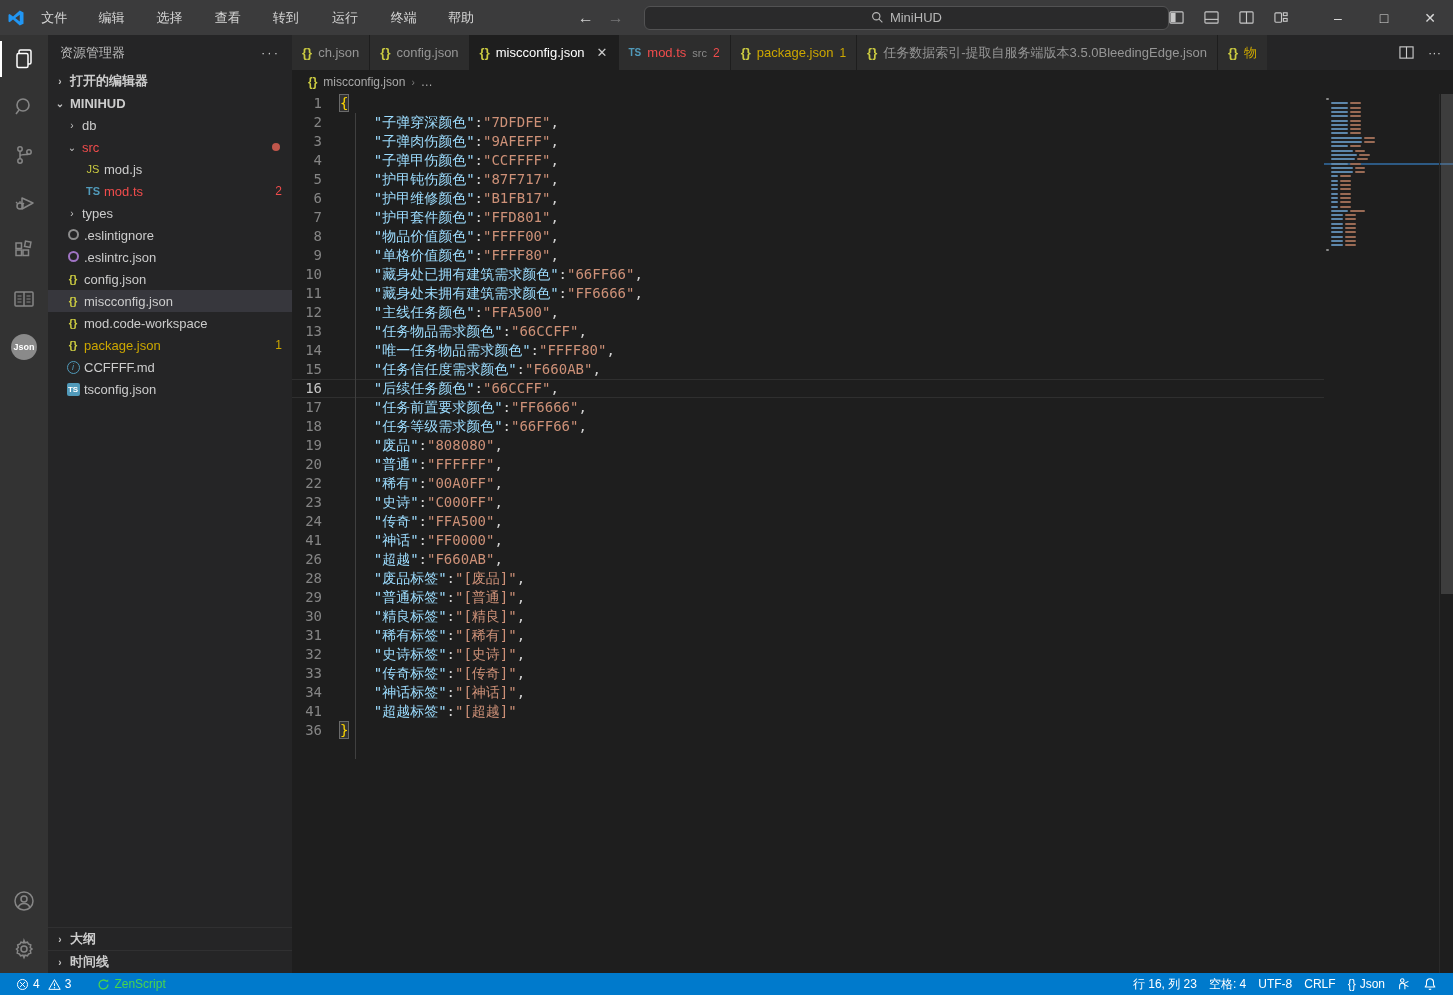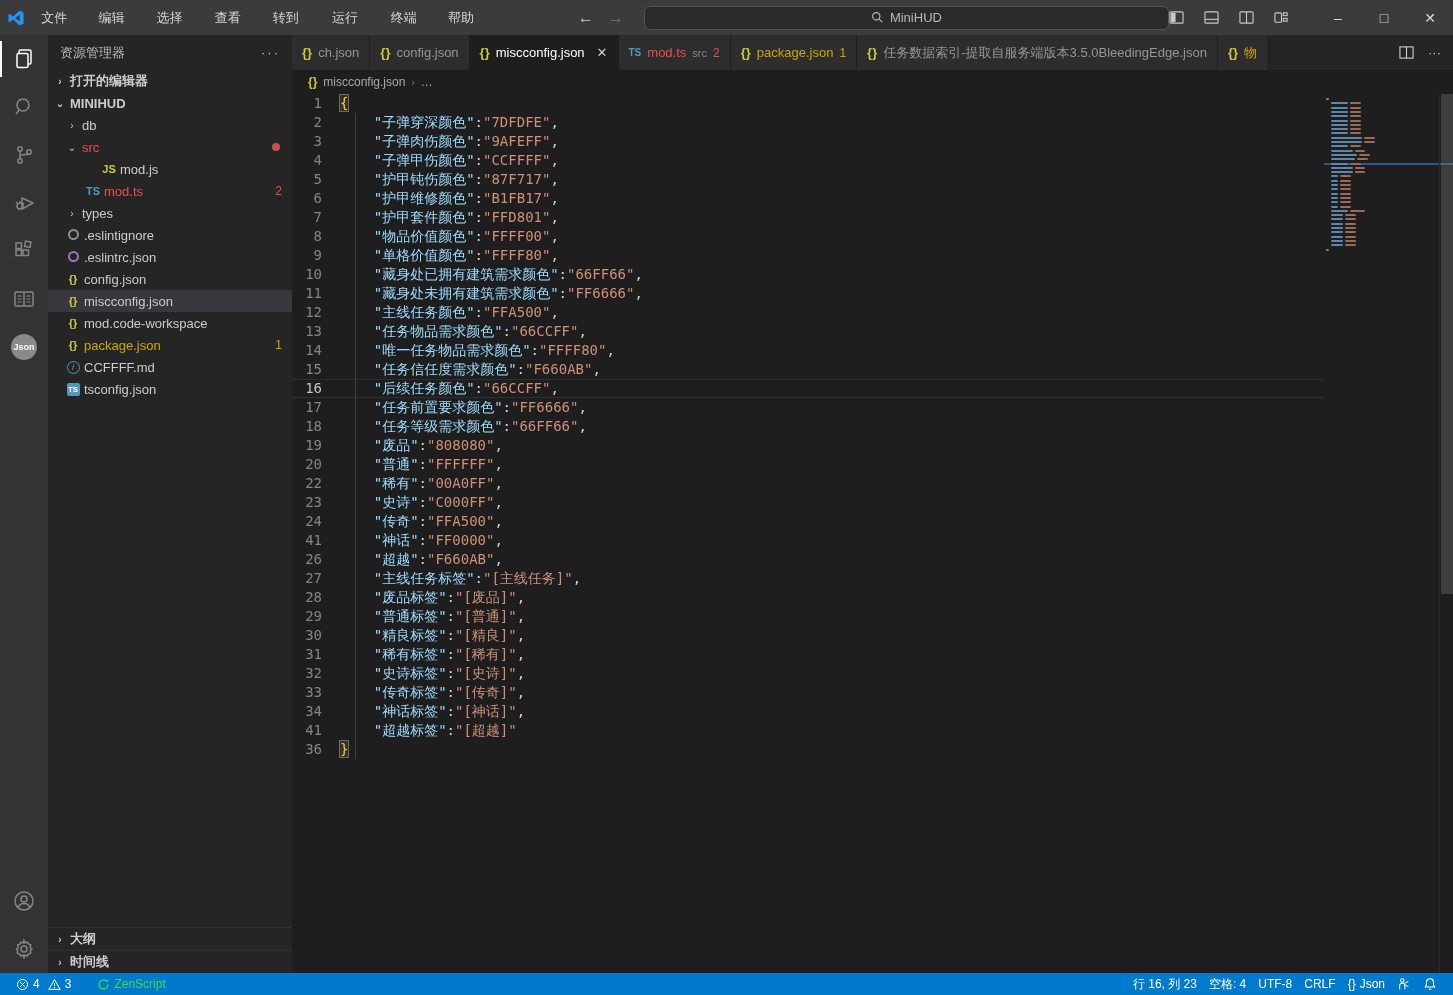--- a/index.html
+++ b/index.html
@@ -45,21 +45,21 @@
   .tree-row { height:22px; display:flex; align-items:center; color:#cccccc; position:relative; }
   .tree-row.selected { background:#37373d; }
   .tree-row .chev { width:16px; text-align:center; font-size:10px; color:#c5c5c5; flex:none; }
   .tree-row .ficon { width:18px; text-align:center; flex:none; font-size:11px; }
   .tree-row .flabel { margin-left:2px; white-space:nowrap; }
   .tree-row .badge { margin-left:auto; margin-right:10px; font-size:12px; }
   .dot-badge { margin-left:auto; margin-right:12px; width:8px; height:8px; border-radius:50%; }
   .sb-bottom { margin-top:auto; }
   .sb-bottom .sb-section { border-top:1px solid #303031; height:23px; }
 
-  .icon-js { color:#cbcb41; font-weight:bold; font-size:10px;margin-left:16px; }
+  .icon-js { color:#cbcb41; font-weight:normal; font-size:10px; }
   .icon-ts { color:#519aba; font-weight:bold; font-size:10px; }
   .icon-json { color:#cbcb41; font-weight:bold; }
   .icon-info { color:#519aba; border:1.2px solid #519aba; border-radius:50%; width:13px; height:13px;
     display:inline-flex; align-items:center; justify-content:center; font-size:9px; font-style:italic; margin:0 auto;}
   .icon-ts-square { background:#519aba; color:#fff; font-size:8px; font-weight:bold;
     width:13px; height:13px; display:inline-flex; align-items:center; justify-content:center; border-radius:2px; margin:0 auto;}
   .icon-eslint { width:11px; height:11px; border-radius:50%; display:inline-block; margin:0 auto; }
   .icon-eslint.gray { border:2px solid #8d8d8d; }
   .icon-eslint.purple { border:2px solid #a074c4; }
 
@@ -468,24 +468,20 @@
             <span class="ln">24</span>
             <span class="ltext"><span>    </span><span class="tok-key">"传奇"</span><span class="tok-punct">:</span><span class="tok-str">"FFA500"</span><span class="tok-punct">,</span></span>
           </div>
           <div class="cline">
             <span class="ln">41</span>
             <span class="ltext"><span>    </span><span class="tok-key">"神话"</span><span class="tok-punct">:</span><span class="tok-str">"FF0000"</span><span class="tok-punct">,</span></span>
           </div>
           <div class="cline">
             <span class="ln">26</span>
             <span class="ltext"><span>    </span><span class="tok-key">"超越"</span><span class="tok-punct">:</span><span class="tok-str">"F660AB"</span><span class="tok-punct">,</span></span>
-          </div>
-          <div class="cline">
-            <span class="ln">27</span>
-            <span class="ltext"><span>    </span><span class="tok-key">"主线任务标签"</span><span class="tok-punct">:</span><span class="tok-str">"[主线任务]"</span><span class="tok-punct">,</span></span>
           </div>
           <div class="cline">
             <span class="ln">28</span>
             <span class="ltext"><span>    </span><span class="tok-key">"废品标签"</span><span class="tok-punct">:</span><span class="tok-str">"[废品]"</span><span class="tok-punct">,</span></span>
           </div>
           <div class="cline">
             <span class="ln">29</span>
             <span class="ltext"><span>    </span><span class="tok-key">"普通标签"</span><span class="tok-punct">:</span><span class="tok-str">"[普通]"</span><span class="tok-punct">,</span></span>
           </div>
           <div class="cline">

